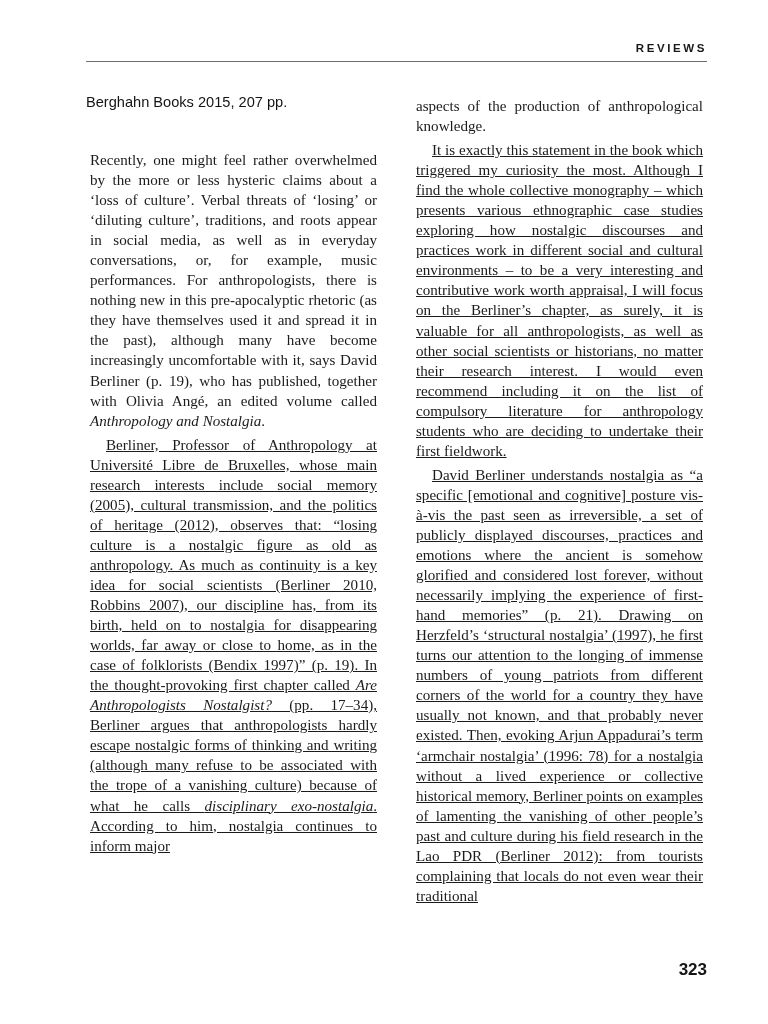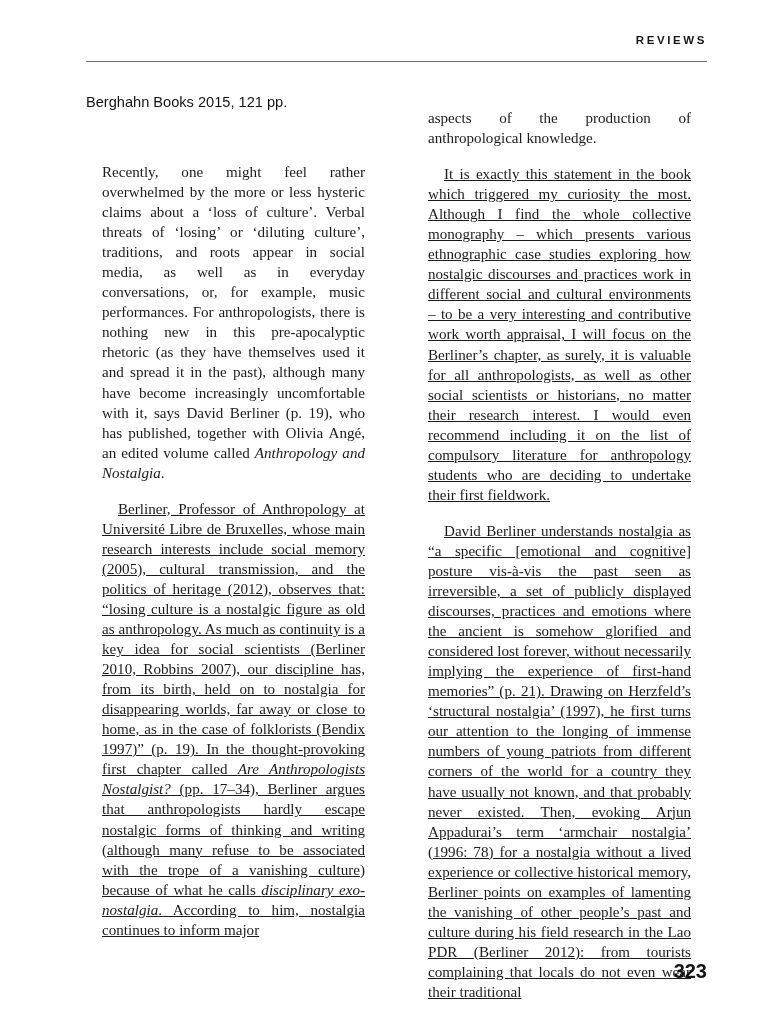--- a/index.html
+++ b/index.html
@@ -22,21 +22,21 @@
     left: 0; top: 0;
     width: 768px;
     height: 1024px;
     box-sizing: border-box;
   }
 
   
   .running-head {
     position: absolute;
     left: 86px;
-    top: 34px;
+    top: 42px;
     width: 621px;
     text-align: right;
     font-family: "Liberation Sans", "DejaVu Sans", sans-serif;
     font-weight: bold;
     font-size: 11.5px;
     letter-spacing: 2.6px;
     color: #18181a;
   }
   .head-rule {
     position: absolute;
@@ -81,56 +81,56 @@
     line-height: 21px;
     color: #141414;
     text-align: left;
     margin: 0;
   }
 
   .gap-after-head { height: 33px; }
 
   
   p.body {
-    margin: 16px;
+    margin: 4px;
     text-align: justify;
     text-indent: 0;
   }
   p.body + p.body { text-indent: 16px; }
   p.body.indent { text-indent: 16px; text-decoration: underline; }
   p.body.noindent { text-indent: 0; }
 
   i.ital { font-style: italic; }
 
   
   .folio {
     position: absolute;
     left: 86px;
     top: 960px;
     width: 621px;
     text-align: right;
     font-family: "Liberation Sans", "DejaVu Sans", sans-serif;
     font-weight: bold;
-    font-size: 20px;
+    font-size: 17px;
     color: #141414;
   }
 </style>
 </head>
 <body>
 
 <div class="page">
 
   <div class="running-head">REVIEWS</div>
 
   <div class="head-rule"></div>
 
   <div class="col col-left">
 
 
-    <div class="imprint">Berghahn Books 2015, 121 pp.</div>
+    <div class="imprint">Berghahn Books 2015, 207 pp.</div>
 
     <div class="gap-after-head"></div>
 
     <div>
         <p class="body noindent"><span>Recently, one might feel rather overwhelmed by the more or less hysteric claims about a ‘loss of culture’. Verbal threats of ‘losing’ or ‘diluting culture’, traditions, and roots appear in social media, as well as in everyday conversations, or, for example, music performances. For anthropologists, there is nothing new in this pre-apocalyptic rhetoric (as they have themselves used it and spread it in the past), although many have become increasingly uncomfortable with it, says David Berliner (p. 19), who has published, together with Olivia Angé, an edited volume called </span><i class="ital">Anthropology and Nostalgia</i><span>.</span></p>
         <p class="body indent"><span>Berliner, Professor of Anthropology at Université Libre de Bruxelles, whose main research interests include social memory (2005), cultural transmission, and the politics of heritage (2012), observes that: “losing culture is a nostalgic figure as old as anthropology. As much as continuity is a key idea for social scientists (Berliner 2010, Robbins 2007), our discipline has, from its birth, held on to nostalgia for disappearing worlds, far away or close to home, as in the case of folklorists (Bendix 1997)” (p. 19). In the thought-provoking first chapter called </span><i class="ital">Are Anthropologists Nostalgist?</i><span> (pp. 17–34), Berliner argues that anthropologists hardly escape nostalgic forms of thinking and writing (although many refuse to be associated with the trope of a vanishing culture) because of what he calls </span><i class="ital">disciplinary exo-nostalgia</i><span>. According to him, nostalgia continues to inform major</span></p>
       </div>
   </div>
 
   <div class="col col-right">

